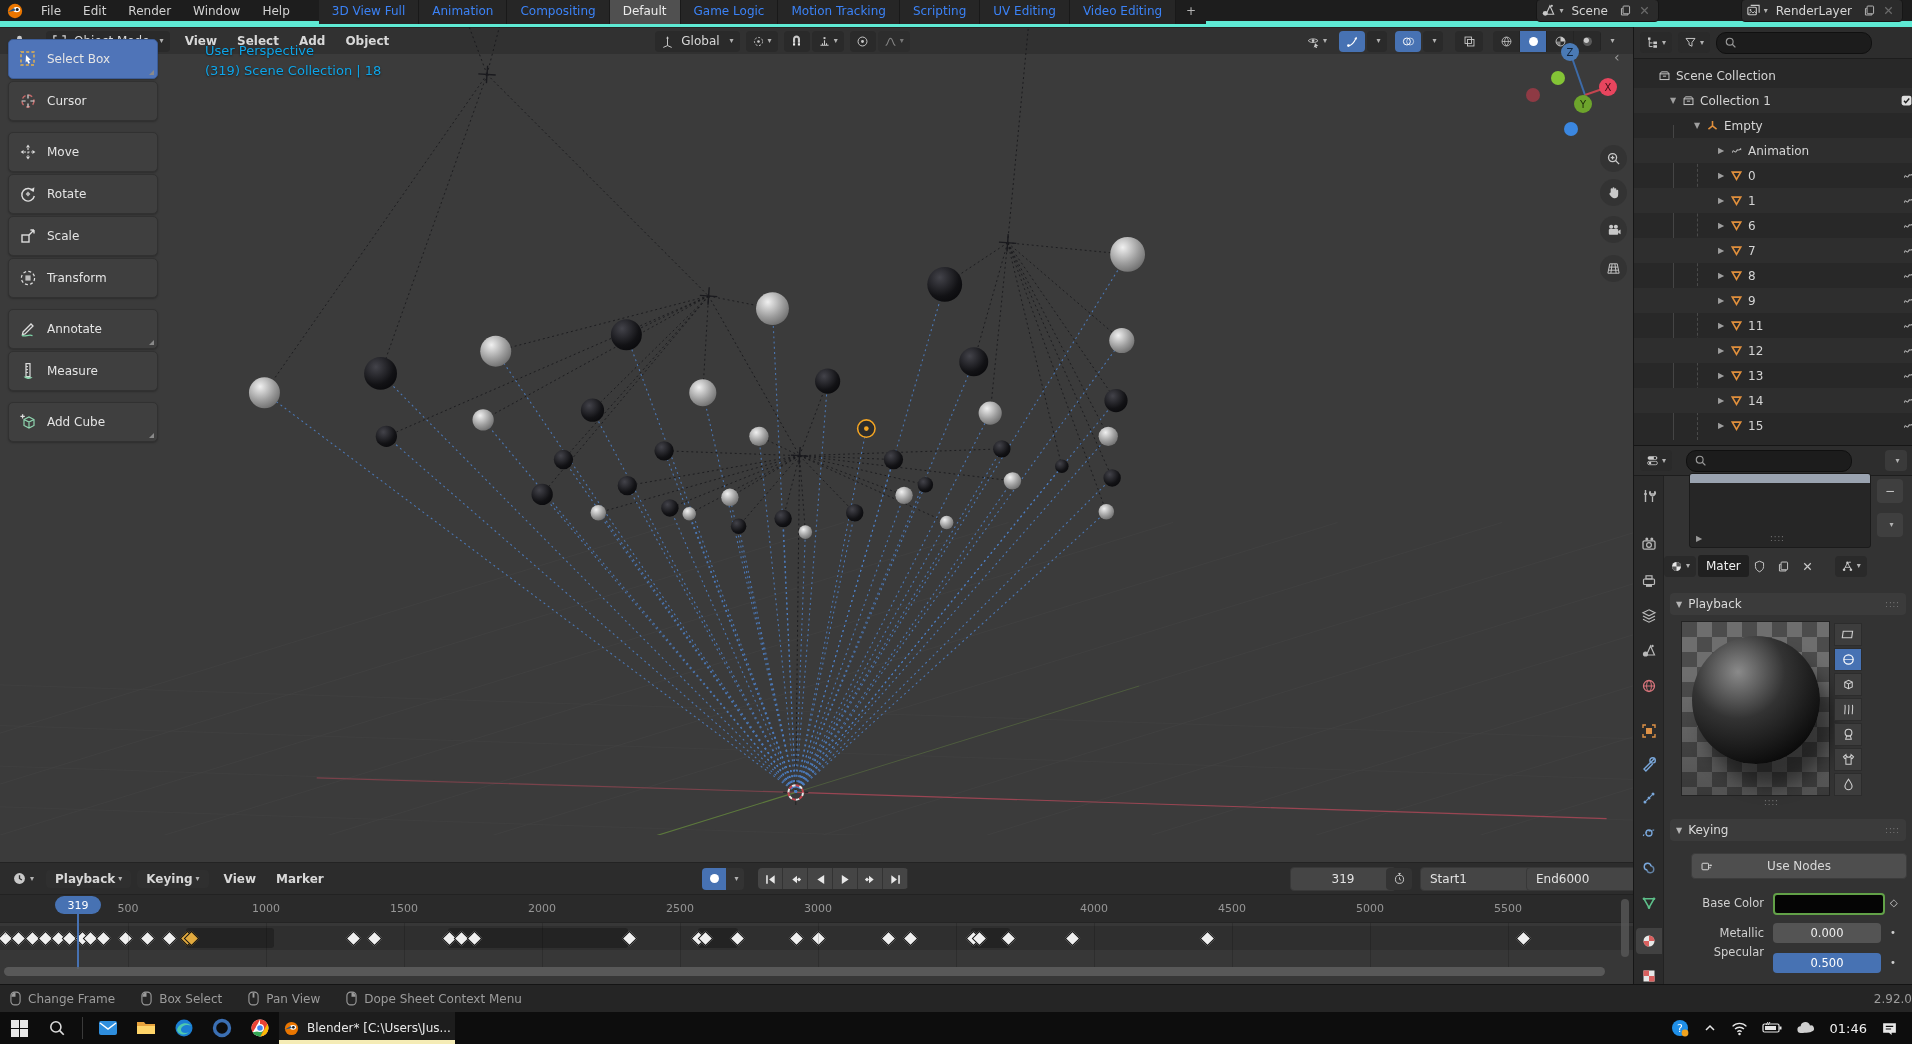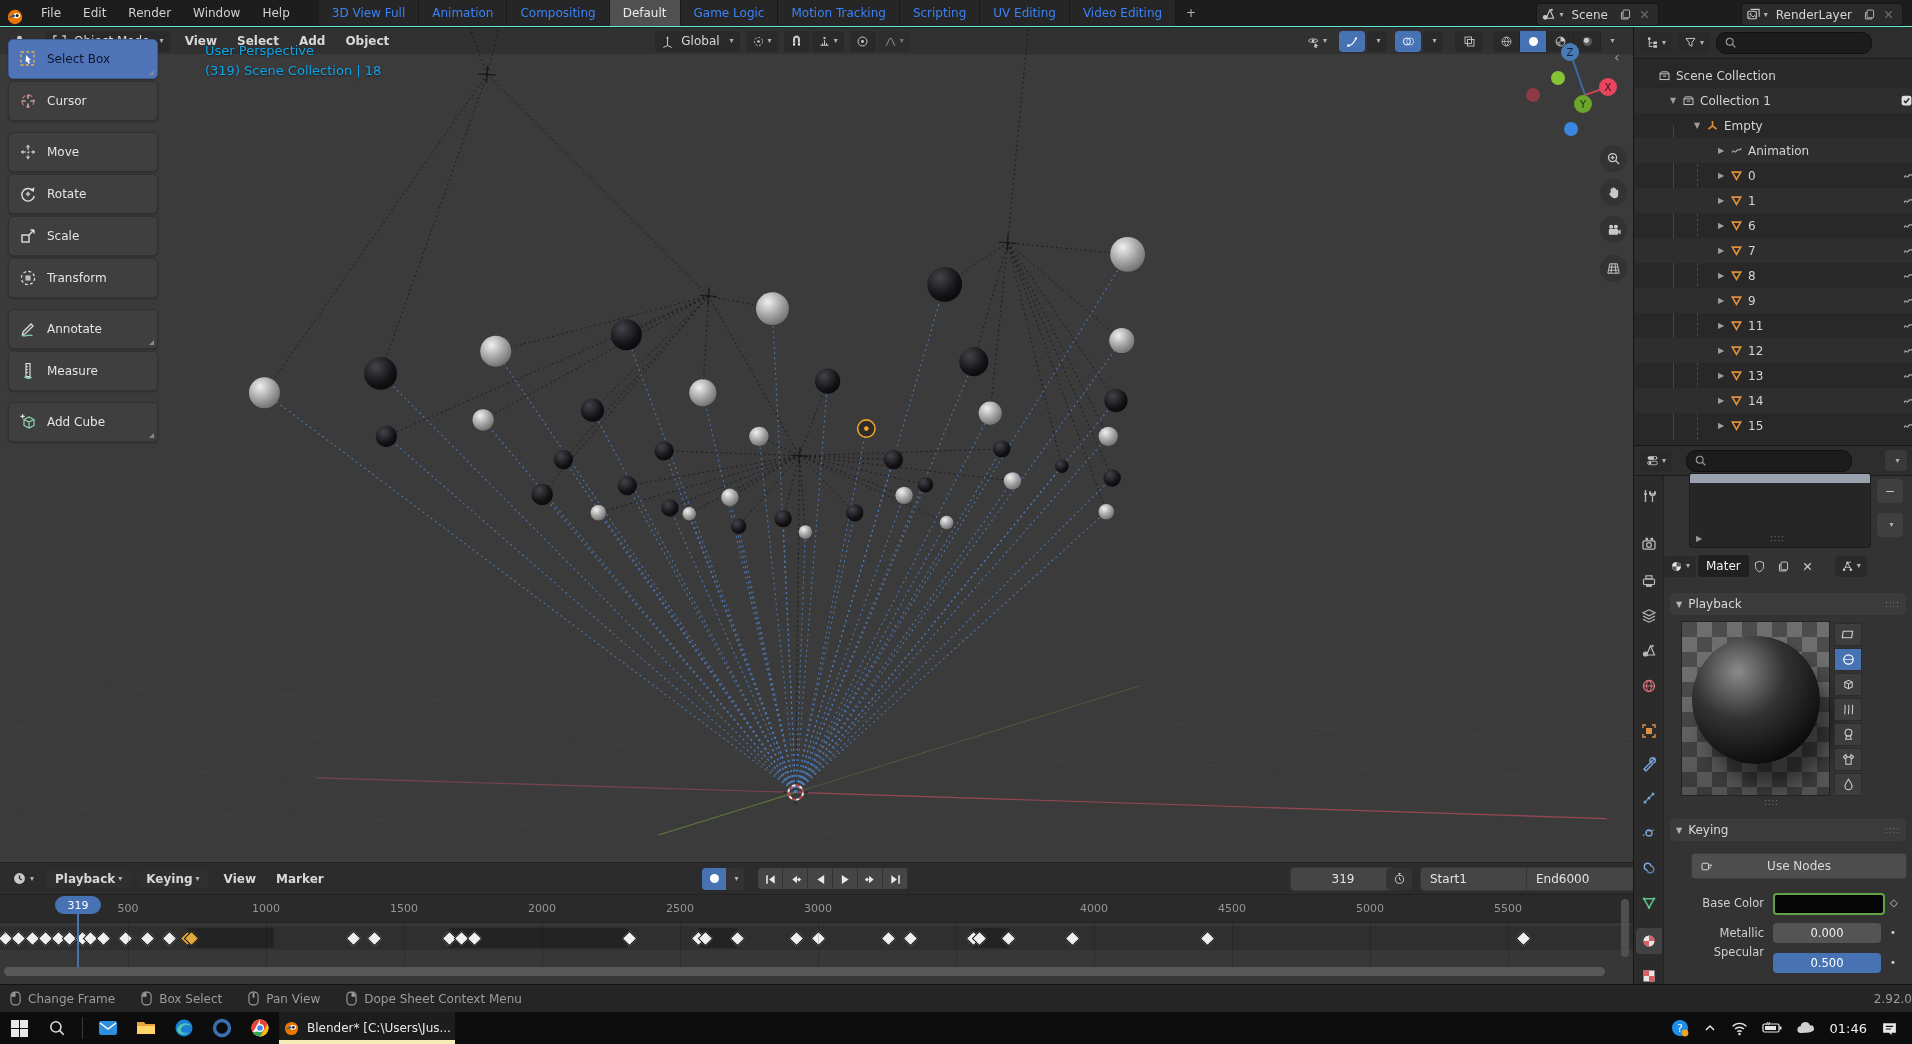--- a/index.html
+++ b/index.html
@@ -7,21 +7,21 @@
        font-family:"DejaVu Sans","Liberation Sans",sans-serif;font-size:12px;color:#d8d8d8;
        background:#3b3b3b;-webkit-font-smoothing:antialiased;}
   .abs{position:absolute;}
   .row{display:flex;align-items:center;}
   svg{display:block;}
   .ic{width:15px;height:15px;color:#c9c9c9;}
   .ic-sm{width:13px;height:13px;}
   .chev{font-size:8px;color:#b2b2b2;line-height:1;margin-left:3px;}
 
   
-  #topbar{left:0;top:0;width:1912px;height:27px;background:#1d1d1d;display:flex;align-items:flex-end;border-bottom:1px solid #5eead4;box-sizing:border-box;}
+  #topbar{left:0;top:0;width:1912px;height:27px;background:#1d1d1d;display:flex;align-items:center;border-bottom:6px solid #5eead4;box-sizing:border-box;}
   #blender-logo{width:30px;display:flex;justify-content:center;}
   .tb-menu{padding:0 11px;color:#d2d2d2;cursor:default;height:27px;display:flex;align-items:center;}
   #wstabs{display:flex;margin-left:18px;height:27px;}
   .ws-tab{padding:0 13px;height:27px;display:flex;align-items:center;color:#3b82f6;background:#262626;border-right:1px solid #191919;}
   .ws-tab.active{background:#505050;color:#ececec;}
   .ws-tab.plus{background:#1d1d1d;color:#b5b5b5;border-right:none;padding:0 10px;}
   .tb-sel{position:absolute;height:21px;background:#2b2b2b;border:1px solid #161616;border-radius:4px;display:flex;align-items:center;padding:0 4px;}
   .tb-sel .lbl{margin:0 8px;color:#d5d5d5;}
   .tb-sel .icbtn{display:flex;align-items:center;padding:0 3px;color:#b5b5b5;}
   .tb-sel .dim{color:#6a6a6a;}
@@ -31,21 +31,21 @@
   #vp-svg{position:absolute;left:0;top:0;}
   #vp-overlay{left:205px;top:14px;color:#0ea5e9;font-size:13px;text-shadow:0 1px 2px rgba(0,0,0,.6);line-height:20px;}
   #vp-collapse{left:1614px;top:22px;color:#9a9a9a;font-size:14px;}
 
   
   #toolbar{left:8px;top:12px;width:150px;}
   .tool{height:38px;margin-bottom:2px;background:#3f3f3f;border:1px solid #313131;border-radius:5px;display:flex;align-items:center;position:relative;box-shadow:0 1px 2px rgba(0,0,0,.25);}
   .tool .tico{width:38px;display:flex;justify-content:center;}
   .tool .tlabel{color:#e4e4e4;}
   .tool.active{background:#4f74b8;border-color:#41movies?; border-color:#3c5c96;}
-  .tool.active .tlabel{color:#0f172a;}
+  .tool.active .tlabel{color:#e5e5e5;}
   .tool .corner{position:absolute;right:3px;bottom:3px;width:0;height:0;border-left:5px solid transparent;border-bottom:5px solid #8a8a8a;}
   .tool-gap{height:9px;}
 
   
   .navbtn{width:27px;height:27px;border-radius:50%;background:rgba(45,45,45,.55);display:flex;align-items:center;justify-content:center;color:#d0d0d0;}
 
   
   #vp-header{left:0;top:808px;width:1633px;height:27px;background:#313131;border-top:1px solid #252525;display:flex;align-items:center;box-sizing:border-box;}
   .vh-chip{height:21px;background:#2a2a2a;border-radius:4px;display:flex;align-items:center;padding:0 6px;margin-right:6px;}
   .vh-menu{padding:2px 9px;border-radius:4px;color:#d8d8d8;margin-right:2px;font-weight:bold;}

